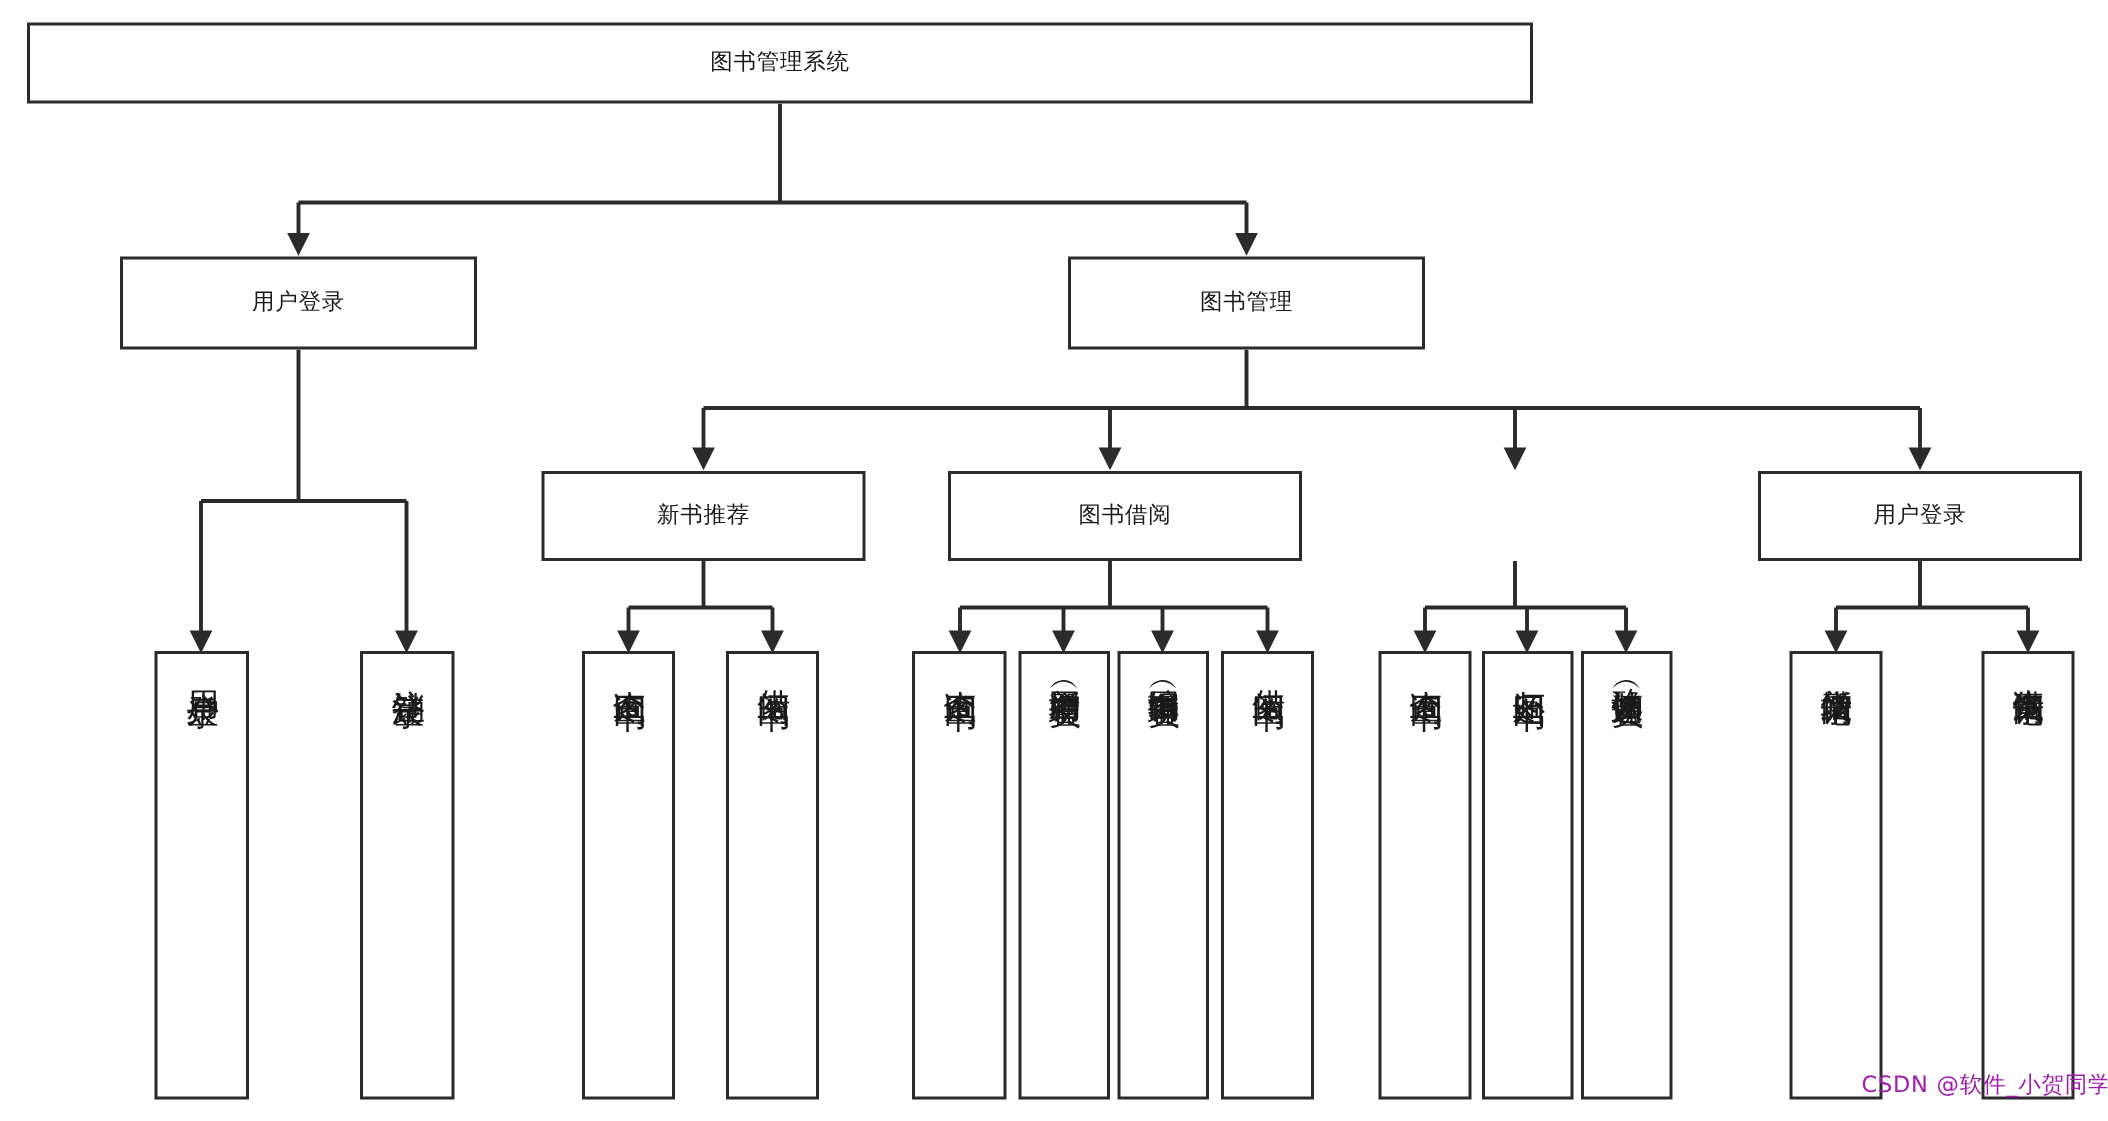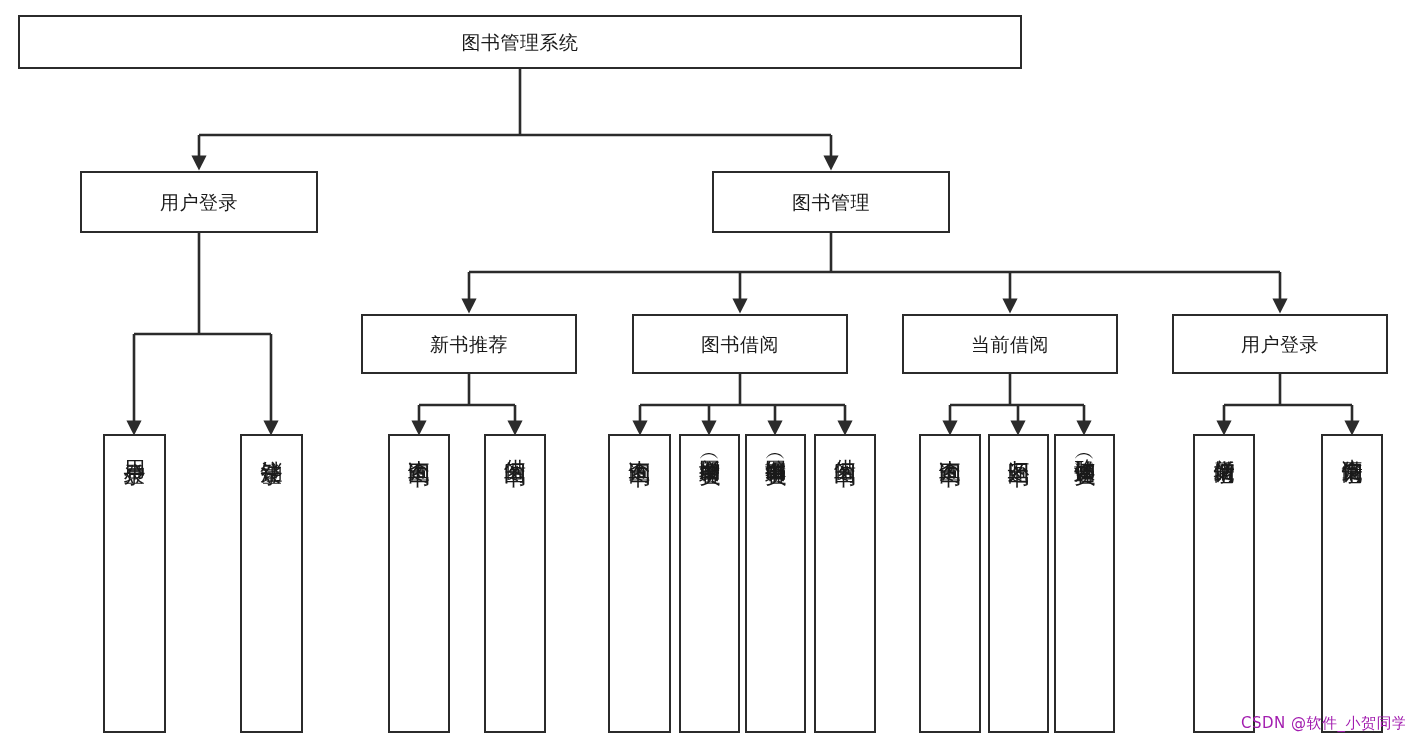--- a/index.html
+++ b/index.html
@@ -35,21 +35,21 @@
     color: #1a1a1a;
   }
   .node .lbl {
     display: block;
     text-align: center;
     line-height: 1.06;
     white-space: nowrap;
   }
   
   .node.h .lbl {
-    font-size: 19px;
+    font-size: 15px;
     letter-spacing: 0.5px;
   }
   
   .node.v {
     align-items: flex-start;
     justify-content: center;
     padding-top: 6px;
   }
   .node.v .lbl {
     writing-mode: vertical-rl;
@@ -135,25 +135,22 @@
   <div class="node h" style="left:80px; top:171px; width:238px; height:62px;">
     <span class="lbl">用户登录</span>
   </div>
   <div class="node h" style="left:361px; top:314px; width:216px; height:60px;">
     <span class="lbl">新书推荐</span>
   </div>
 
   <div class="node h" style="left:712px; top:171px; width:238px; height:62px;">
     <span class="lbl">图书管理</span>
   </div>
-  <div class="node h" style="left:632px; top:314px; width:216px; height:60px;">
+  <div class="node h" style="left:632px; top:314px; width:236px; height:60px;">
     <span class="lbl">图书借阅</span>
-  </div>
-  <div class="node h" style="left:902px; top:314px; width:216px; height:60px;">
-    <span class="lbl">当前借阅</span>
   </div>
   <div class="node h" style="left:1172px; top:314px; width:216px; height:60px;">
     <span class="lbl">用户登录</span>
   </div>
 
   <div class="node v" style="left:103px; top:434px; width:63px; height:299px;">
     <span class="lbl">用户登录</span>
   </div>
   <div class="node v" style="left:240px; top:434px; width:63px; height:299px;">
     <span class="lbl">注销登录</span>

